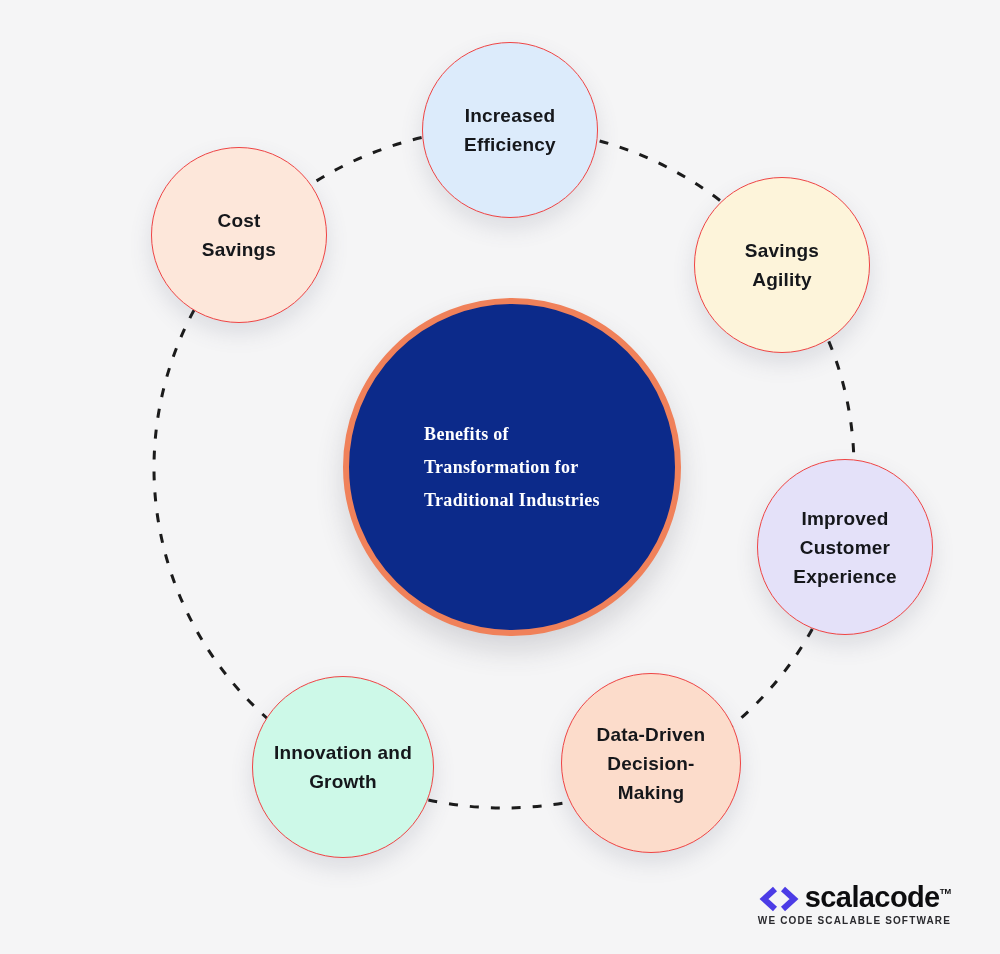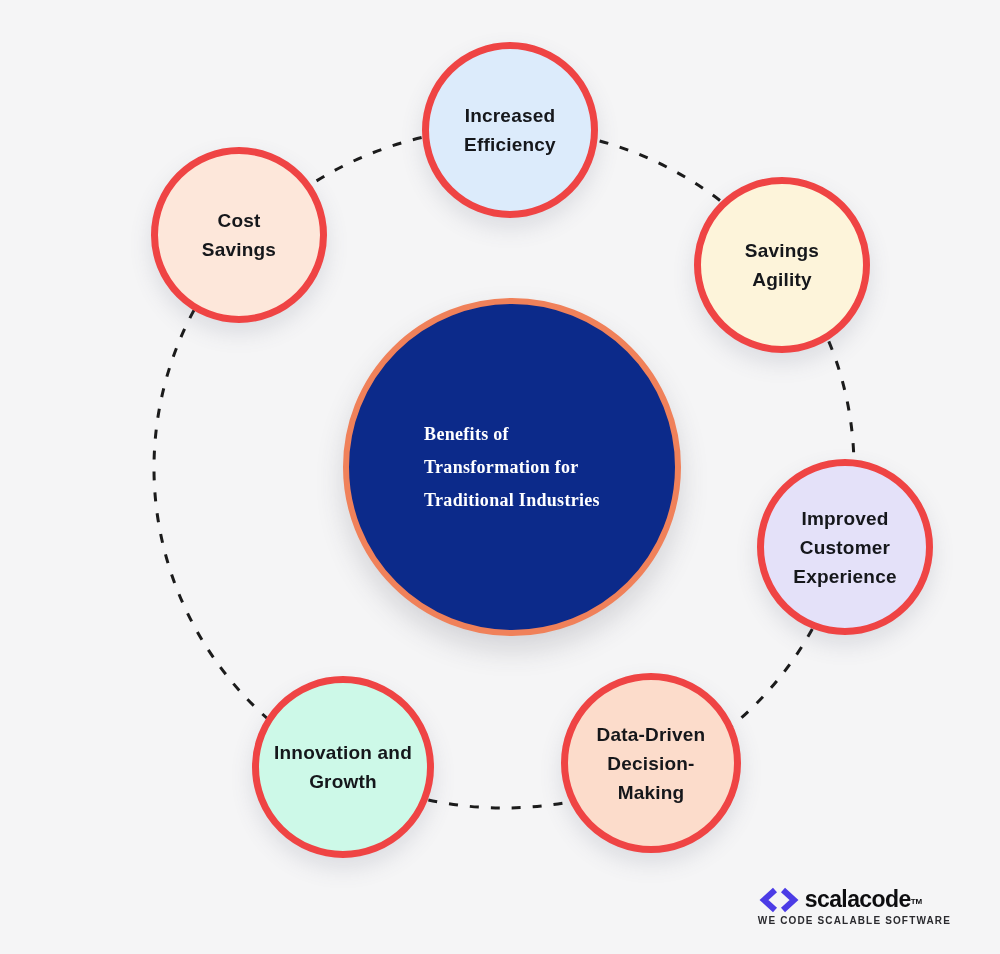--- a/index.html
+++ b/index.html
@@ -18,21 +18,21 @@
   .ring-svg {
     position: absolute;
     left: 0; top: 0;
     width: 1000px; height: 954px;
   }
   .sat {
     position: absolute;
     width: 176px;
     height: 176px;
     border-radius: 50%;
-    border: 7px solid #ef4444;
+    border: 1px solid #ef4444;
     box-shadow: 0 10px 22px rgba(90, 95, 120, 0.16);
     display: flex;
     align-items: center;
     justify-content: center;
   }
   .sat-label {
     font-weight: 700;
     font-size: 19px;
     line-height: 29px;
     color: #15171b;
@@ -71,30 +71,30 @@
     right: 42px;
     bottom: 28px;
   }
   .logo-row {
     display: flex;
     align-items: center;
   }
   .brackets-icon { margin-right: 3px; margin-top: 2px; }
   .wordmark {
     font-weight: 700;
-    font-size: 23px;
+    font-size: 29px;
     letter-spacing: -0.6px;
     color: #0d0d0f;
   }
   .tm {
     font-weight: 700;
     font-size: 8px;
     color: #0d0d0f;
     align-self: flex-start;
-    margin-top: 13px;
+    margin-top: 6px;
   }
   .tagline {
     text-align: right;
     font-size: 10px;
     font-weight: 700;
     letter-spacing: 1.15px;
     color: #2a2a2e;
     margin-top: 1px;
     padding-right: 7px;
   }

